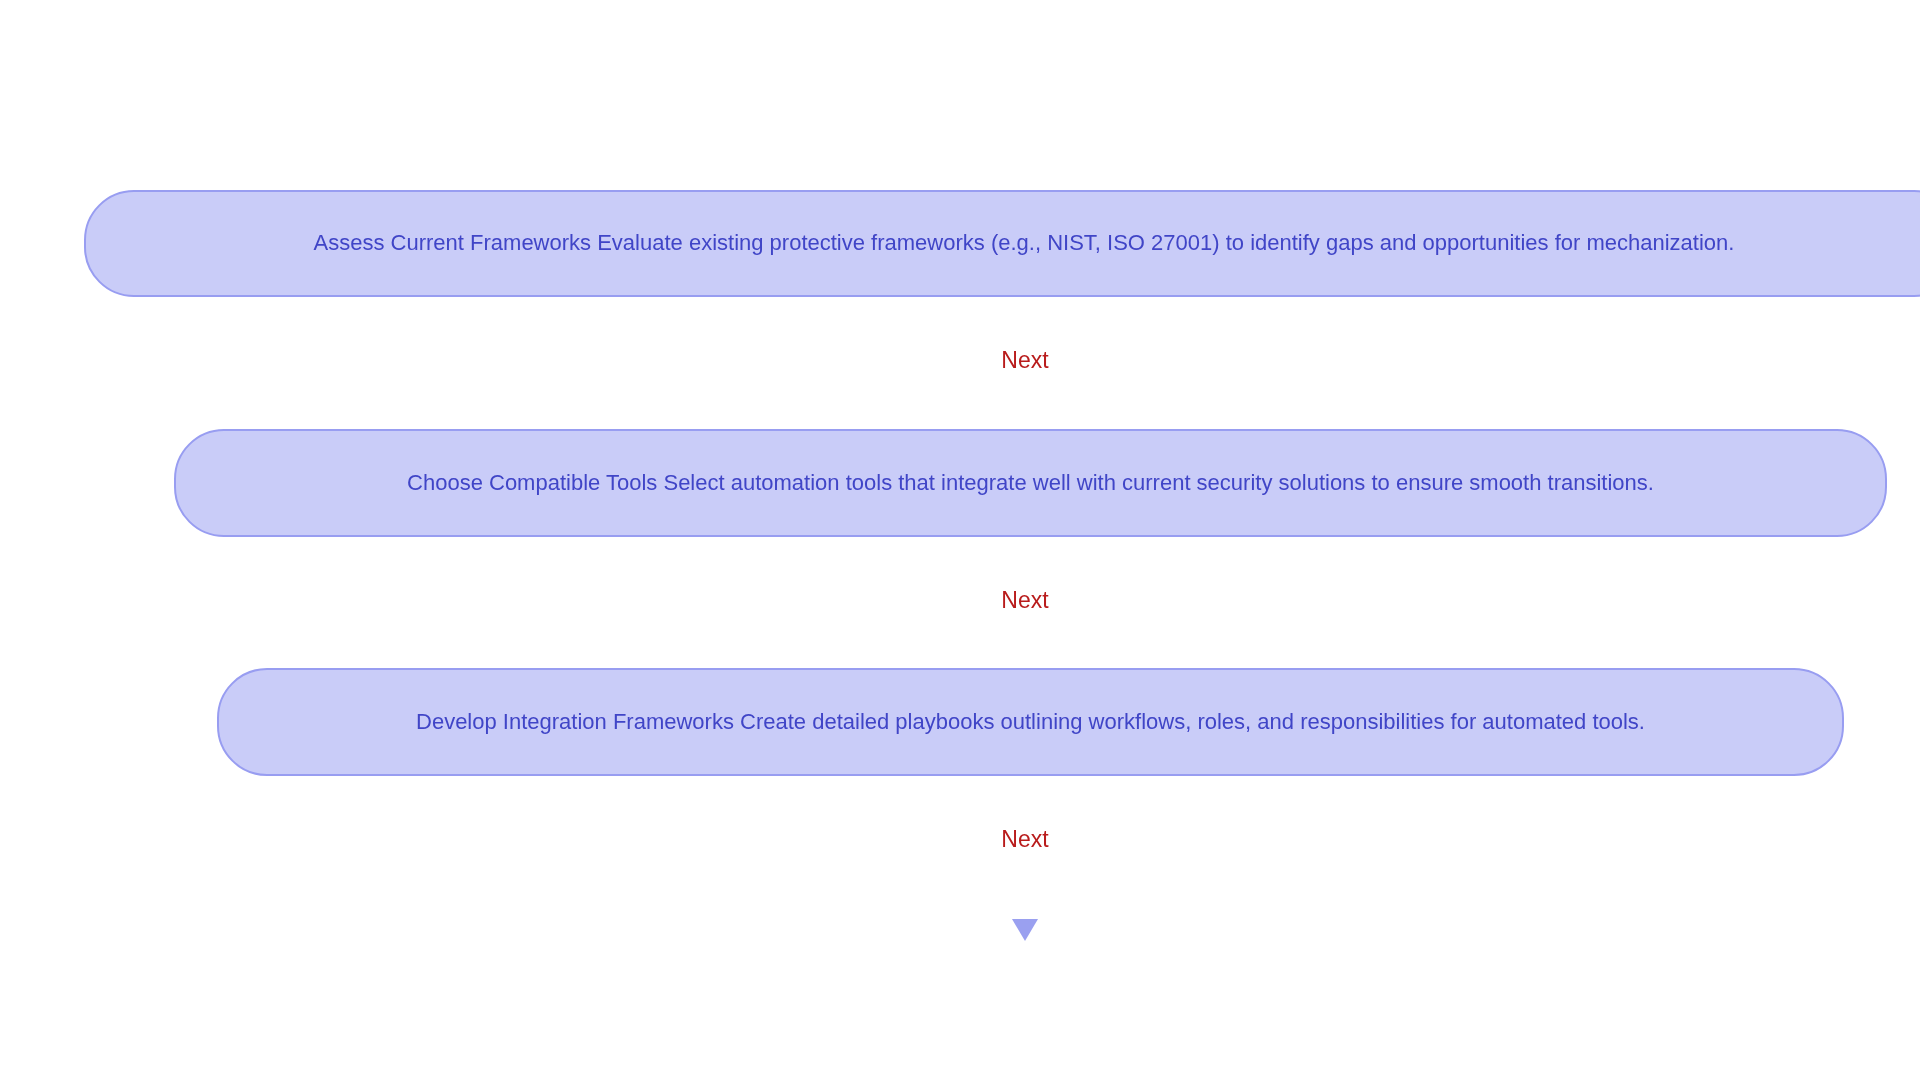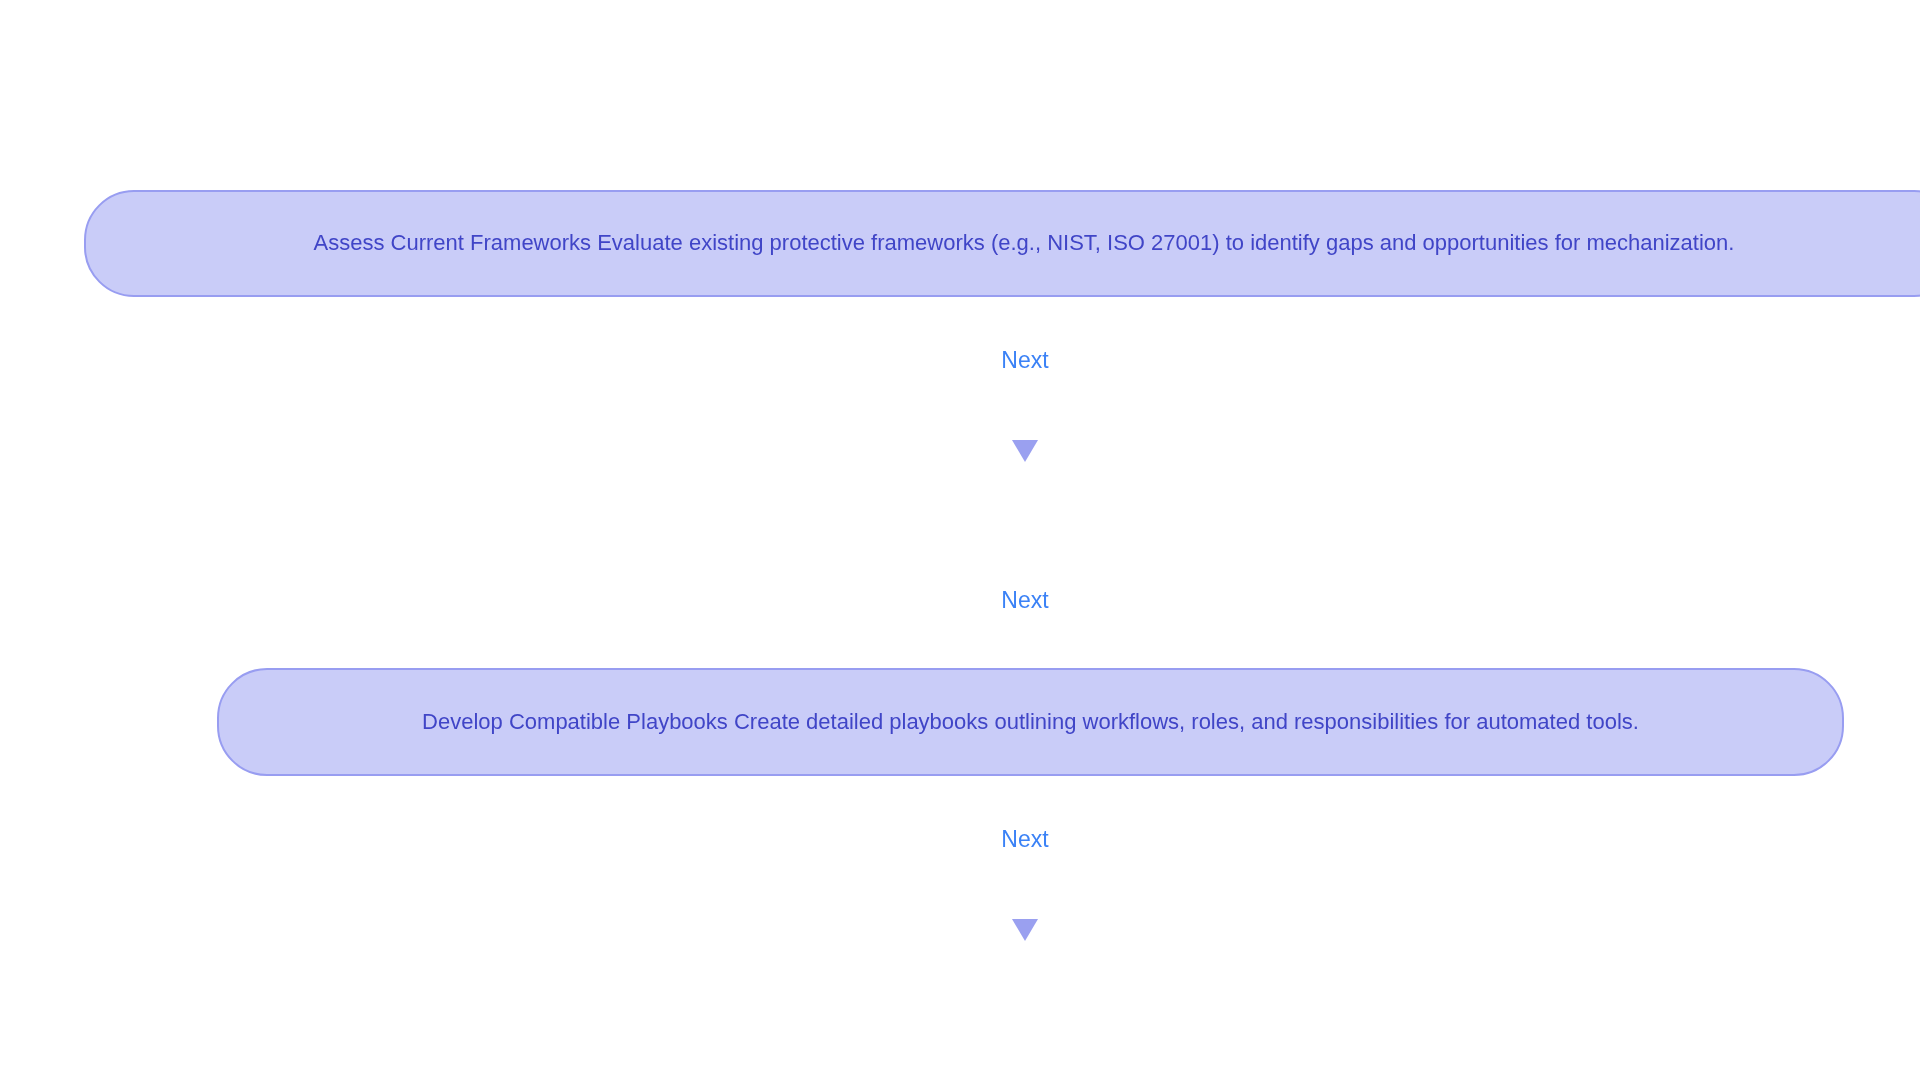--- a/index.html
+++ b/index.html
@@ -51,21 +51,21 @@
     width: 3px;
     flex: 1.6;
     background: #9aa0f0;
   }
   .arrow-line-bottom {
     width: 3px;
     flex: 0.8;
     background: #9aa0f0;
   }
   .arrow-label {
-    color: #3b82f6;
+    color: #b91c1c;
     font-size: 23px;
     line-height: 1.0;
     padding: 4px 2px;
     white-space: nowrap;
   }
   .arrow-head {
     width: 0;
     height: 0;
     border-left: 13px solid transparent;
     border-right: 13px solid transparent;
@@ -81,30 +81,33 @@
     <span>Assess Current Frameworks Evaluate existing protective frameworks (e.g., NIST, ISO 27001) to identify gaps and opportunities for mechanization.</span>
   </div>
 
   <div class="flow-arrow flow-arrow-1">
     <div class="arrow-line-top"></div>
     <div class="arrow-label">Next</div>
     <div class="arrow-line-bottom"></div>
     <div class="arrow-head"></div>
   </div>
 
+  <div class="flow-node flow-node-2">
+    <span>Choose Compatible Tools Select automation tools that integrate well with current security solutions to ensure smooth transitions.</span>
+  </div>
 
   <div class="flow-arrow flow-arrow-2">
     <div class="arrow-line-top"></div>
     <div class="arrow-label">Next</div>
     <div class="arrow-line-bottom"></div>
     <div class="arrow-head"></div>
   </div>
 
   <div class="flow-node flow-node-3">
-    <span>Develop Compatible Playbooks Create detailed playbooks outlining workflows, roles, and responsibilities for automated tools.</span>
+    <span>Develop Integration Frameworks Create detailed playbooks outlining workflows, roles, and responsibilities for automated tools.</span>
   </div>
 
   <div class="flow-arrow flow-arrow-3">
     <div class="arrow-line-top"></div>
     <div class="arrow-label">Next</div>
     <div class="arrow-line-bottom"></div>
     <div class="arrow-head"></div>
   </div>
 
 

